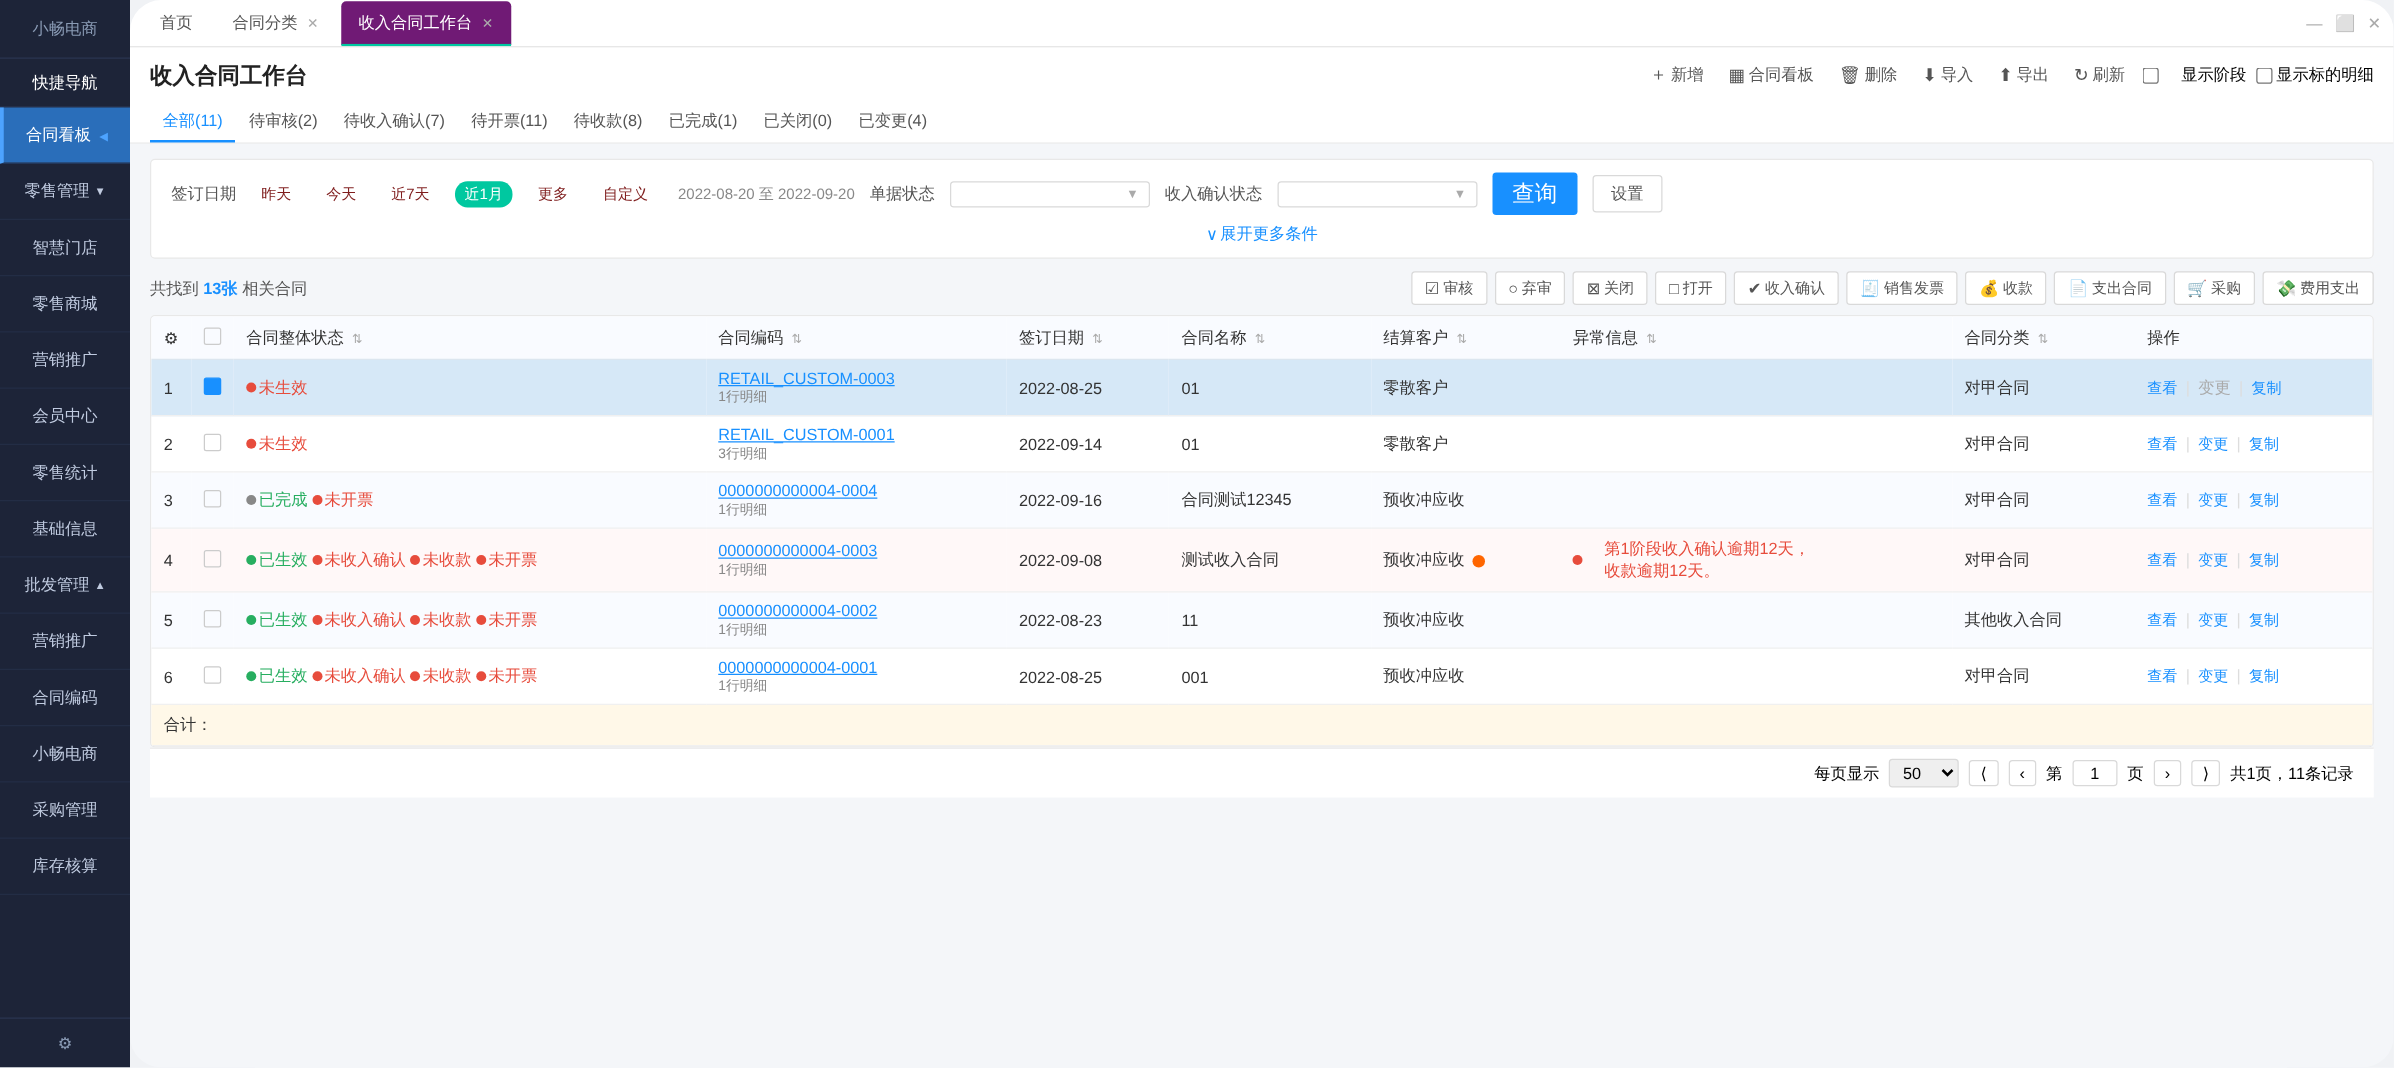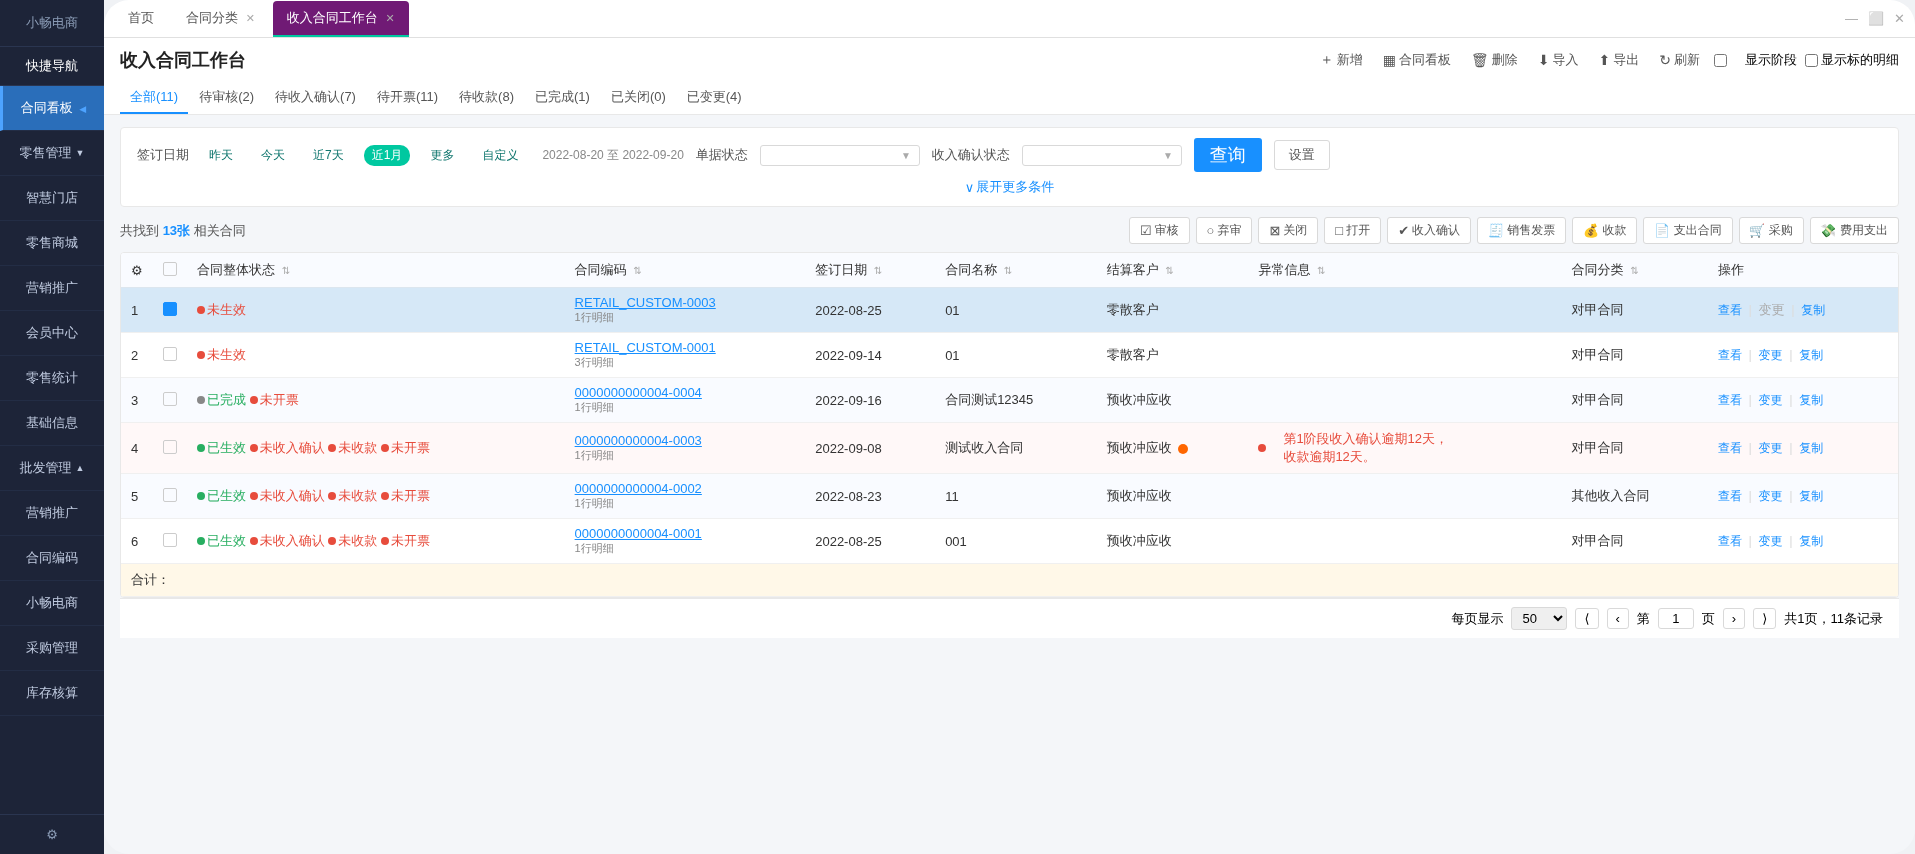--- a/index.html
+++ b/index.html
@@ -38,21 +38,21 @@
     .ftab { padding: 6px 10px; color: #555; cursor: pointer; font-size: 13px; border-bottom: 2px solid transparent; }
     .ftab.active { color: #1890ff; border-bottom: 2px solid #1890ff; font-weight: 500; }
 
     
     .content { flex: 1; overflow: auto; padding: 12px 16px; background: #f4f6f9; }
 
     
     .filter-bar { background: #fff; padding: 10px 16px; border-radius: 4px; margin-bottom: 10px; border: 1px solid #e8e8e8; }
     .filter-row { display: flex; align-items: center; gap: 12px; flex-wrap: wrap; }
     .filter-label { color: #555; font-size: 13px; white-space: nowrap; }
-    .date-chip { padding: 2px 8px; border-radius: 3px; cursor: pointer; font-size: 12px; color: #0f766e; }
+    .date-chip { padding: 2px 8px; border-radius: 3px; cursor: pointer; font-size: 12px; color: #7f1d1d; }
     .date-chip.active { background: #00c8a0; color: #fff; border-radius: 10px; }
     .date-range { font-size: 12px; color: #888; margin-left: 4px; }
     .filter-select { display: flex; align-items: center; gap: 4px; border: 1px solid #d9d9d9; border-radius: 3px; padding: 4px 8px; min-width: 160px; background: #fff; cursor: pointer; }
     .filter-select .arrow { color: #aaa; font-size: 10px; margin-left: auto; }
     .expand-btn { color: #1890ff; cursor: pointer; font-size: 13px; display: flex; align-items: center; gap: 2px; }
     .query-btn { background: #1890ff; color: #fff; border: none; border-radius: 3px; padding: 5px 16px; cursor: pointer; font-size: 18px; }
     .setting-btn { background: #fff; color: #555; border: 1px solid #d9d9d9; border-radius: 3px; padding: 5px 14px; cursor: pointer; font-size: 13px; }
 
     
     .action-bar { display: flex; align-items: center; gap: 6px; margin-bottom: 8px; flex-wrap: wrap; }

